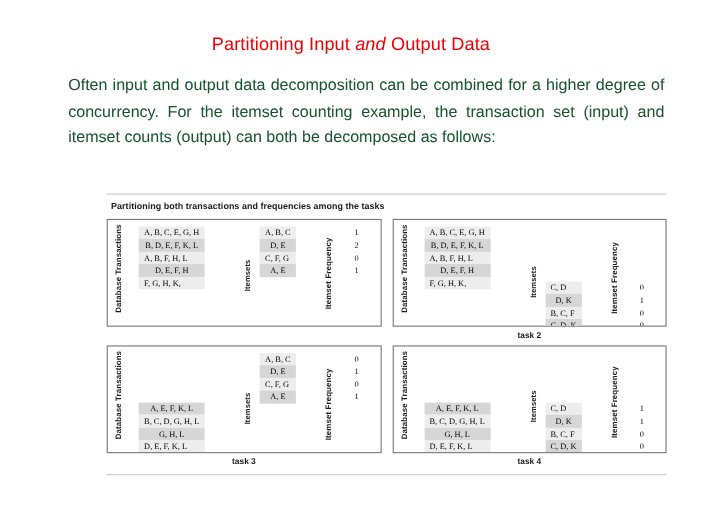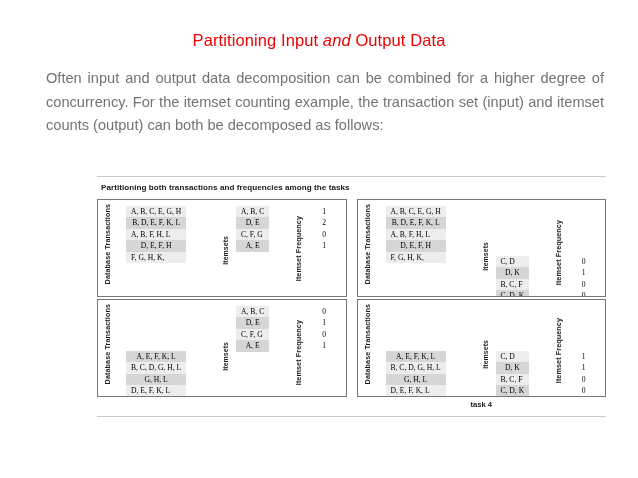--- a/index.html
+++ b/index.html
@@ -24,25 +24,25 @@
     letter-spacing: 0.1px;
     margin: 0;
     padding: 31px 0 0 0;
     line-height: 1.1;
   }
   .slide-title .ital { font-style: italic; }
 
   
   .body-text {
     margin: 0;
-    padding: 18px 34px 0 46px;
+    padding: 18px 34px 0 62px;
     font-size: 14.6px;
     line-height: 1.62;
     text-align: justify;
-    color: #737373;
+    color: #14532d;
   }
 
   
   .figure {
     position: absolute;
     left: 97px;
     top: 176px;
     width: 509px;
   }
   .rule {
@@ -225,20 +225,21 @@
             <div class="cellrow lite">B, C, F</div>
             <div class="cellrow shade">C, D, K</div>
           </div>
         <div class="freqcol fq-col">
             <div class="freqrow">0</div>
             <div class="freqrow">1</div>
             <div class="freqrow">0</div>
             <div class="freqrow">0</div>
           </div>
       </div>
+      <div class="task-label">task 2</div>
     </div>
 
     <div class="panel-cell">
       <div class="panel p3">
         <span class="vlabel db">Database Transactions</span>
         <span class="vlabel items">Itemsets</span>
         <span class="vlabel freq">Itemset Frequency</span>
         <div class="col tx-col">
             <div class="cellrow shade">A, E, F, K, L</div>
             <div class="cellrow lite">B, C, D, G, H, L</div>
@@ -252,20 +253,21 @@
             <div class="cellrow lite">C, F, G</div>
             <div class="cellrow shade">A, E</div>
           </div>
         <div class="freqcol fq-col">
             <div class="freqrow">0</div>
             <div class="freqrow">1</div>
             <div class="freqrow">0</div>
             <div class="freqrow">1</div>
           </div>
       </div>
+      <div class="task-label">task 3</div>
     </div>
 
     <div class="panel-cell">
       <div class="panel p4">
         <span class="vlabel db">Database Transactions</span>
         <span class="vlabel items">Itemsets</span>
         <span class="vlabel freq">Itemset Frequency</span>
         <div class="col tx-col">
             <div class="cellrow shade">A, E, F, K, L</div>
             <div class="cellrow lite">B, C, D, G, H, L</div>

